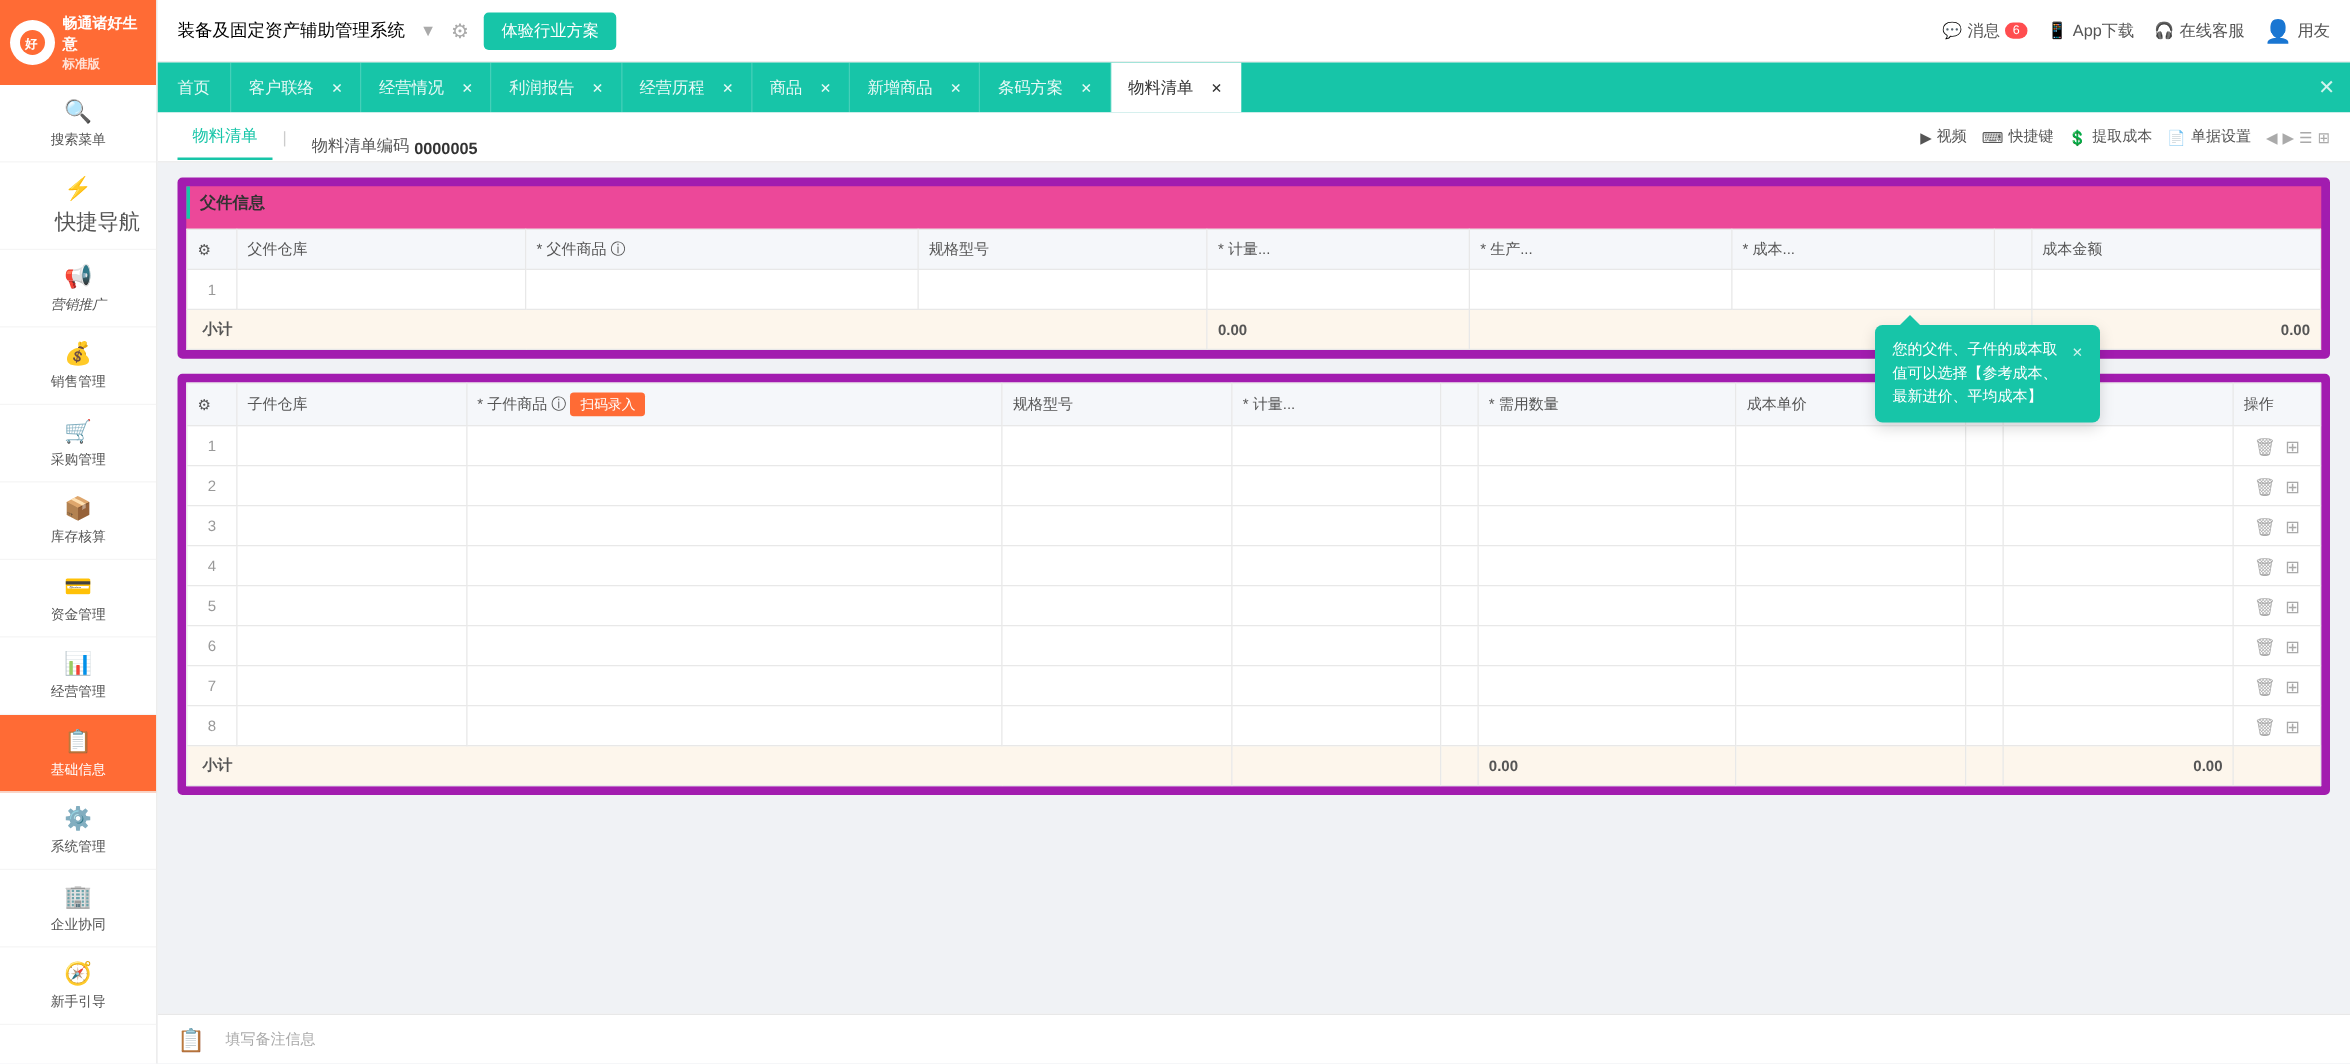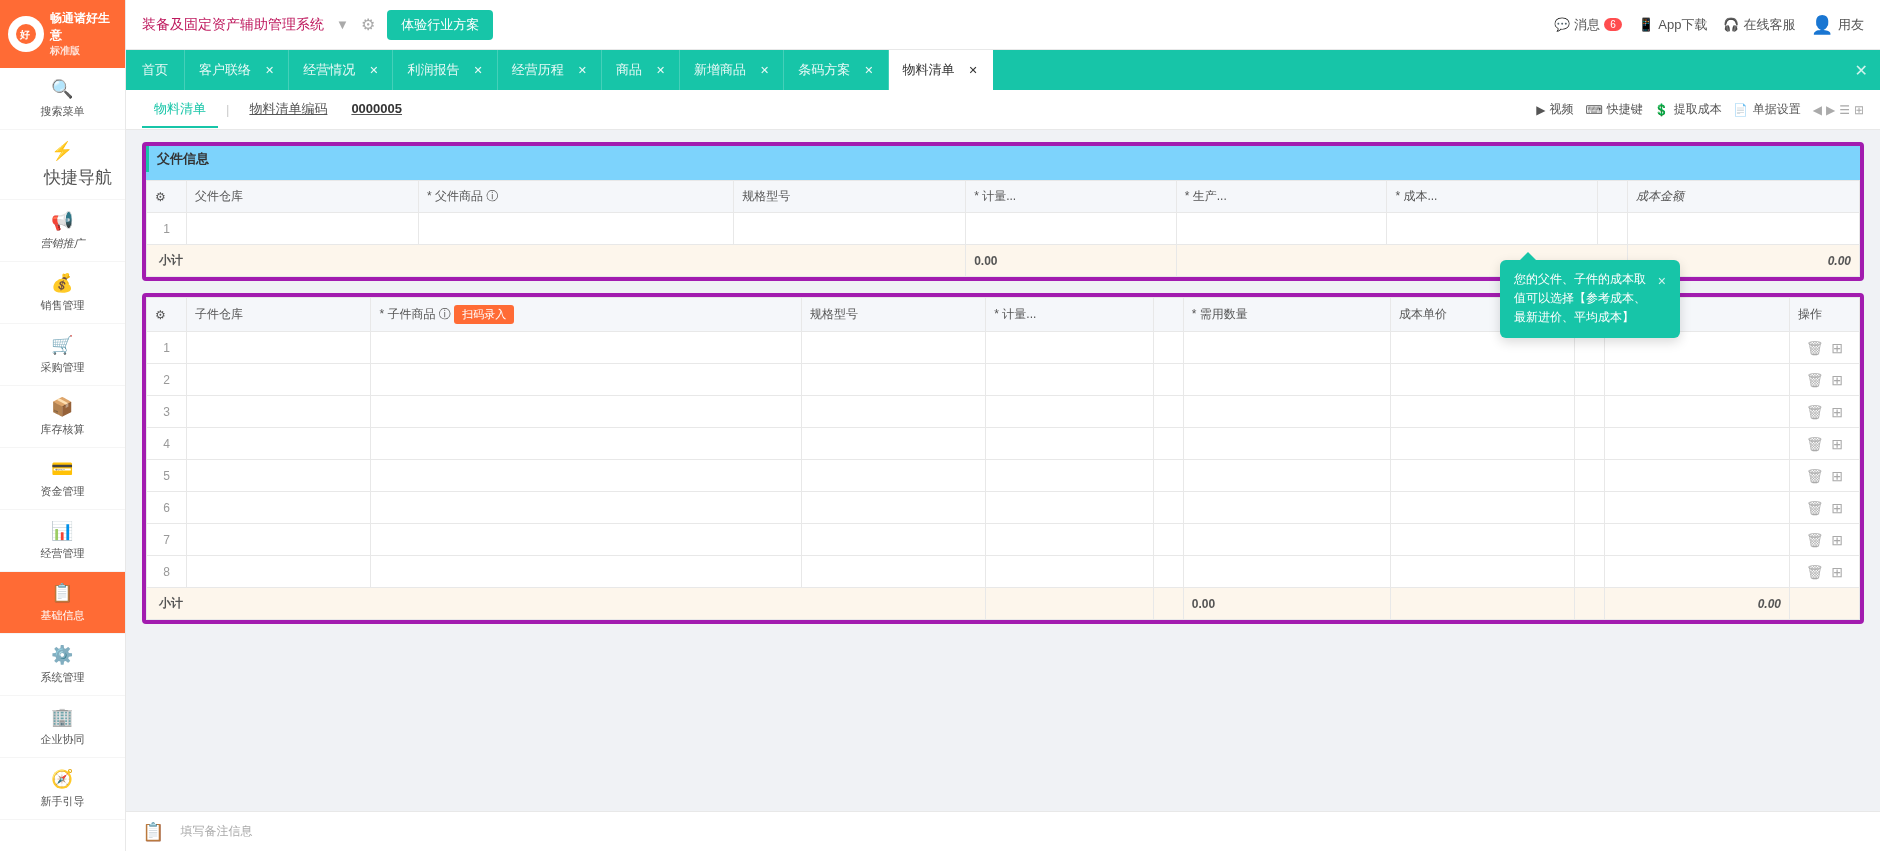--- a/index.html
+++ b/index.html
@@ -73,21 +73,21 @@
       justify-content: space-between;
       padding: 0 16px;
       border-bottom: 1px solid #e8e8e8;
       flex-shrink: 0;
     }
     .header-left {
       display: flex;
       align-items: center;
       gap: 12px;
     }
-    .system-title { font-size: 14px; color: #be185d; }
+    .system-title { font-size: 14px; color: #000000; }
     .btn-trial {
       background: #17c5a8;
       color: #fff;
       border: none;
       padding: 6px 14px;
       border-radius: 4px;
       cursor: pointer;
       font-size: 13px;
     }
     .header-right { display: flex; align-items: center; gap: 16px; color: #555; font-size: 13px; }
@@ -254,36 +254,36 @@
       border-top: none;
     }
     .tooltip-close {
       float: right;
       cursor: pointer;
       color: rgba(255,255,255,0.8);
       margin-left: 8px;
       font-size: 14px;
     }
 
-    .section-container { margin-bottom: 12px; background: #7dd3fc; border: 4px solid #a21caf; border-radius: 4px; overflow: hidden; }
+    .section-container { margin-bottom: 12px; background: #ec4899; border: 7px solid #a21caf; border-radius: 4px; overflow: hidden; }
 
     .bottom-bar {
       background: #fff;
       border-top: 1px solid #e8e8e8;
       height: 40px;
       display: flex;
       align-items: center;
       padding: 0 16px;
       gap: 16px;
       flex-shrink: 0;
     }
     .bottom-bar-icon { color: #17c5a8; font-size: 18px; }
 
     
-    .cost-amount-col { text-align: right; padding-right: 8px !important; font-style: italic; }
+    .cost-amount-col { text-align: right; padding-right: 8px !important; }
   </style>
 </head>
 <body>
 
 <div class="sidebar">
   <div class="sidebar-logo">
     <div class="logo-icon">
       <svg viewBox="0 0 24 24" fill="#ff6b35">
           <circle cx="12" cy="12" r="10" fill="#ff6b35"></circle>
           <text x="6" y="16" font-size="10" fill="white">好</text>
@@ -418,21 +418,21 @@
     <div class="nav-right-close">✕</div>
   </div>
 
   <div class="page-area">
 
     <div class="sub-tabs">
       <div class="sub-tab active">
         <span>物料清单</span>
       </div>
       <span class="sub-tab-divider">|</span>
-      <div class="sub-tab" style="display:flex;align-items:center;gap:24px;text-decoration:underline;">
+      <div class="sub-tab" style="display:flex;align-items:flex-end;gap:4px;">
         <span>物料清单编码</span>
         <span style="color:#333;font-weight:bold;">0000005</span>
       </div>
       <div class="sub-header-right">
         <div class="sub-header-right-item">
           <span>▶</span>
           <span>视频</span>
         </div>
         <div class="sub-header-right-item">
           <span>⌨</span>

